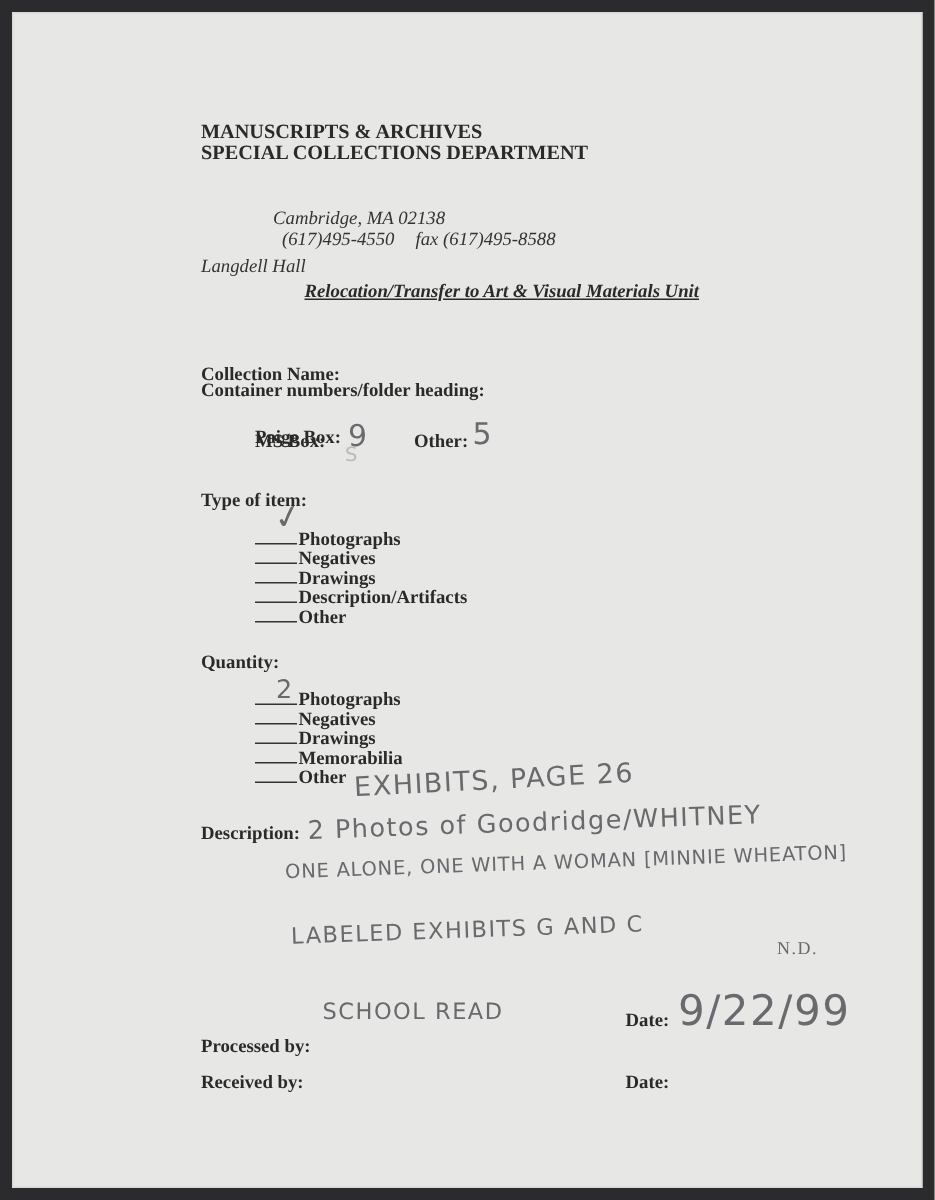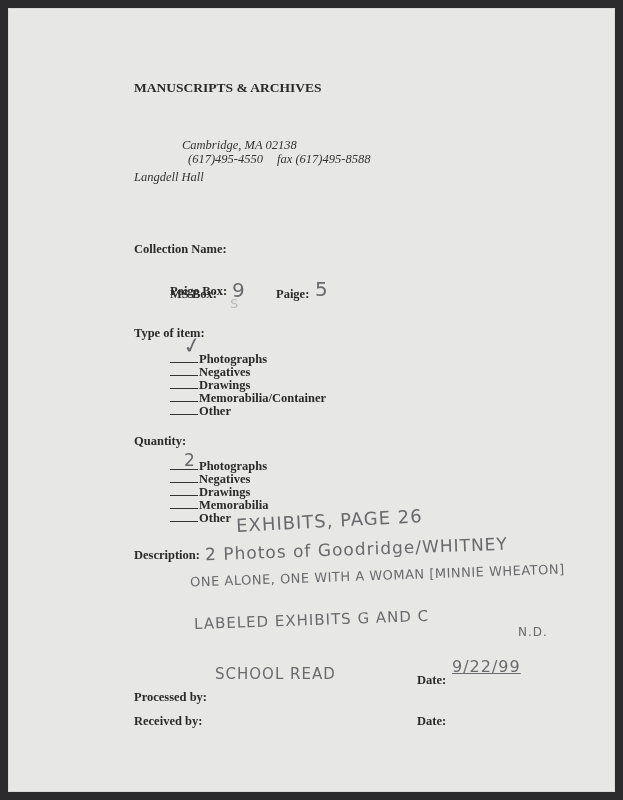--- a/index.html
+++ b/index.html
@@ -22,63 +22,66 @@
   }
   .blank { display:inline-block; width:28px; border-bottom:1px solid #333; margin-right:1px; vertical-align:baseline; height:9px;}
   .list-item { font-size:12.5px; font-weight:bold; color:#2a2a2a; line-height:13px; }
 </style>
 </head>
 <body>
 
 <div class="page">
 
   <div class="abs head" style="left:126px; top:72px;">MANUSCRIPTS &amp; ARCHIVES</div>
+  <div class="abs head" style="left:126px; top:86px;">SPECIAL COLLECTIONS DEPARTMENT</div>
   <div class="abs ital" style="left:126px; top:115px;margin-top:47px;">Langdell Hall</div>
   <div class="abs ital" style="left:126px; top:130px;margin-left:48px;">Cambridge, MA  02138</div>
   <div class="abs ital" style="left:180px; top:144px;">(617)495-4550</div>
   <div class="abs ital" style="left:269px; top:144px;">fax (617)495-8588</div>
 
+  <div class="abs title" style="left:195px; top:179px;">Relocation/Transfer to Art &amp; Visual Materials Unit</div>
 
   <div class="abs typed" style="left:126px; top:234px;">Collection Name:</div>
+  <div class="abs typed" style="left:126px; top:245px;">Container numbers/folder heading:</div>
 
   <div class="abs typed" style="left:162px; top:279px;">MS Box:</div>
   <div class="abs hand" style="left:224px; top:270px; font-size:20px;">9</div>
-  <div class="abs typed" style="left:268px; top:279px;">Paige:</div>
+  <div class="abs typed" style="left:268px; top:279px;">Other:</div>
   <div class="abs hand" style="left:307px; top:269px; font-size:20px;">5</div>
   <div class="abs typed" style="left:162px; top:276px;">Paige Box:</div>
   <div class="abs hand" style="left:222px; top:288px; font-size:13px; color:#b9b9bb;">S</div>
 
   <div class="abs typed" style="left:126px; top:318px;">Type of item:</div>
   <div class="abs hand" style="left:175px; top:325px; font-size:22px; transform:rotate(-12deg);">✓</div>
   <div class="abs" style="left:162px; top:345px;">
     <div class="list-item"><span class="blank"></span><span>Photographs</span></div>
     <div class="list-item"><span class="blank"></span><span>Negatives</span></div>
     <div class="list-item"><span class="blank"></span><span>Drawings</span></div>
-    <div class="list-item"><span class="blank"></span><span>Memorabilia/Container</span></div>
+    <div class="list-item"><span class="blank"></span><span>Description/Artifacts</span></div>
     <div class="list-item"><span class="blank"></span><span>Other</span></div>
   </div>
 
   <div class="abs typed" style="left:126px; top:426px;">Quantity:</div>
   <div class="abs hand" style="left:176px; top:442px; font-size:17px;">2</div>
   <div class="abs" style="left:162px; top:452px;">
     <div class="list-item"><span class="blank"></span><span>Photographs</span></div>
     <div class="list-item"><span class="blank"></span><span>Negatives</span></div>
     <div class="list-item"><span class="blank"></span><span>Drawings</span></div>
     <div class="list-item"><span class="blank"></span><span>Memorabilia</span></div>
     <div class="list-item"><span class="blank"></span><span>Other</span></div>
   </div>
 
   <div class="abs hand" style="left:228px; top:502px; font-size:18px; transform:rotate(-3deg);">EXHIBITS, PAGE 26</div>
   <div class="abs typed" style="left:126px; top:540px;">Description:</div>
   <div class="abs hand" style="left:197px; top:531px; font-size:17px; transform:rotate(-2deg);">2 Photos of Goodridge/WHITNEY</div>
   <div class="abs hand" style="left:182px; top:560px; font-size:13px; transform:rotate(-2deg); letter-spacing:0.5px;">ONE ALONE, ONE WITH A WOMAN [MINNIE WHEATON]</div>
   <div class="abs hand" style="left:186px; top:603px; font-size:15px; transform:rotate(-2deg);">LABELED EXHIBITS G AND C</div>
-  <div class="abs hand" style="left:510px; top:617px; font-size:12px;">N.D.</div>
+  <div class="abs hand" style="left:510px; top:617px; font-size:12px;font-family:Liberation Serif, serif;">N.D.</div>
 
   <div class="abs typed" style="left:126px; top:665px;margin-top:17px;">Processed by:</div>
   <div class="abs hand" style="left:207px; top:657px; font-size:15px;">SCHOOL READ</div>
   <div class="abs typed" style="left:409px; top:665px;">Date:</div>
-  <div class="abs hand" style="left:444px; top:649px; font-size:16px;text-decoration:underline;">9/22/99</div>
+  <div class="abs hand" style="left:444px; top:649px; font-size:28px;">9/22/99</div>
 
   <div class="abs typed" style="left:126px; top:706px;">Received by:</div>
   <div class="abs typed" style="left:409px; top:706px;">Date:</div>
 
 </div>
 
 </body></html>

